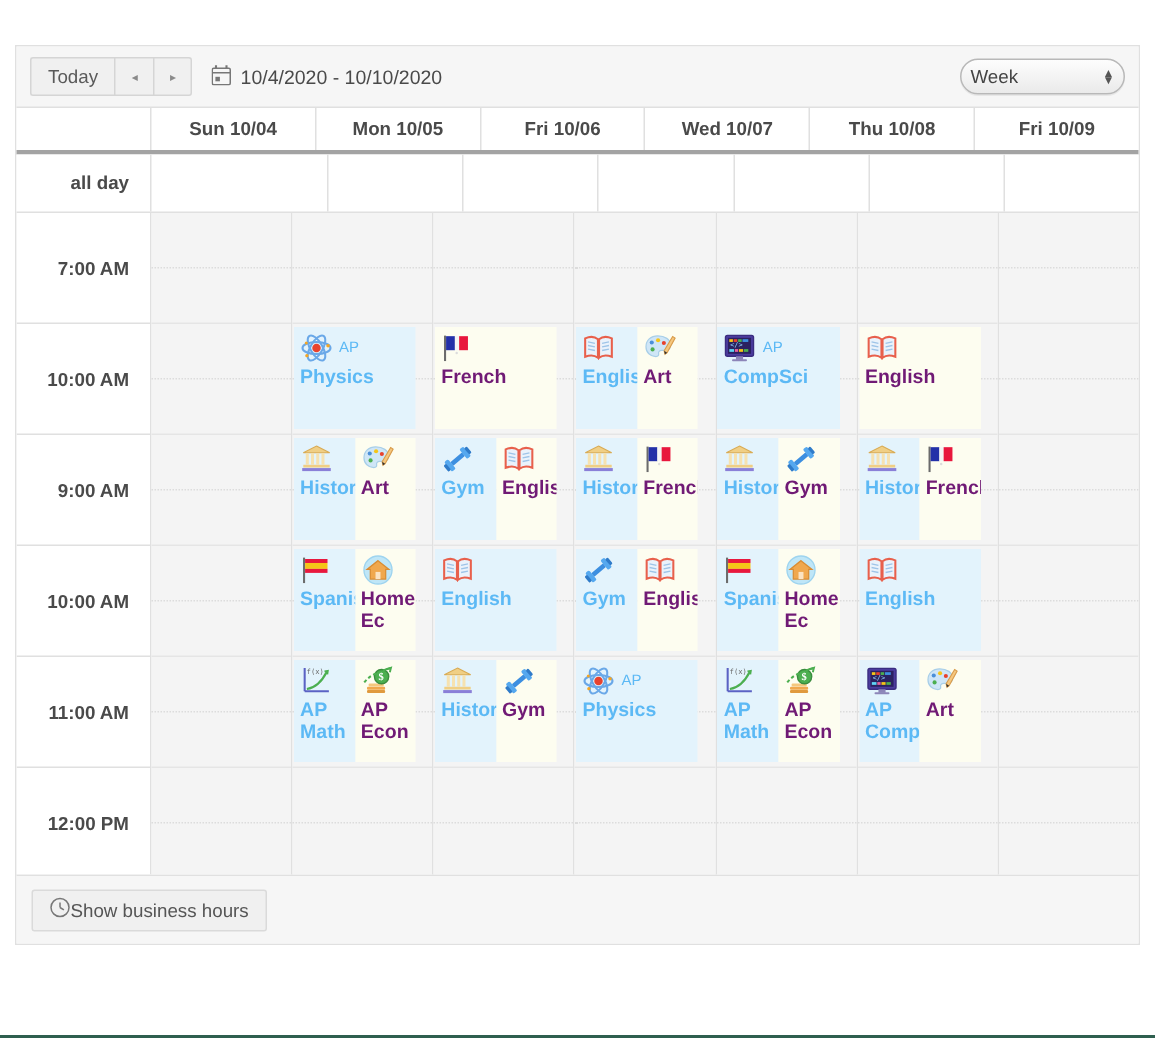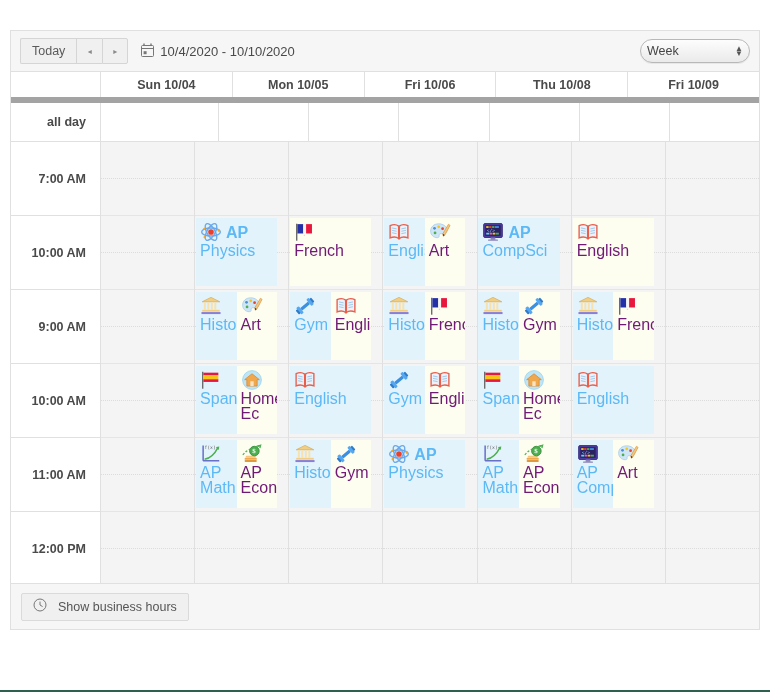--- a/index.html
+++ b/index.html
@@ -59,21 +59,21 @@
     font-size: 12.5px; color: #444;
     cursor: pointer;
     box-shadow: 0 1px 0 rgba(0,0,0,.06);
   }
   .stepper { margin-left: auto; display: flex; flex-direction: column;
              align-items: center; line-height: 5px; color: #555; font-size: 8px; }
 
   
   #head-row {
     display: flex; height: 31px; flex: 0 0 31px;
-    border-bottom: 6px solid #a3a3a3;
+    border-bottom: 3px solid #a3a3a3;
     background: #ffffff;
   }
   .time-gutter { flex: 0 0 90px; border-right: 1px solid #e0e0e0; }
   .day-head {
     flex: 1 1 0; min-width: 0;
     border-right: 1px solid #e0e0e0;
     display: flex; align-items: center; justify-content: center;
     font-size: 12.5px; font-weight: bold; color: #4a4a4a;
   }
   .day-head:last-child { border-right: none; }
@@ -137,41 +137,41 @@
   .event.cream { background: #fdfdf0; }
   .event.cream .ev-title { color: #701a75; }
   .ev-ico {
     display: inline-block; vertical-align: middle;
     width: 22px; height: 22px;
     margin-right: 4px;
   }
   .ev-ico svg { display: block; width: 22px; height: 22px; }
   .ev-head { white-space: nowrap; height: 22px; }
   .ev-pre {
-    font-size: 16px; font-weight: bold;
+    font-size: 10px; font-weight: normal;
     vertical-align: middle;
   }
   .event.blue .ev-pre { color: #5cb9f5; }
   .ev-title {
-    font-size: 16px; font-weight: normal;
+    font-size: 13px; font-weight: bold;
     white-space: nowrap;
   }
   .ev-title.wrap { white-space: normal; }
 
   
   #footer {
     height: 46px; flex: 0 0 46px;
     background: #f6f6f6;
     border-top: 1px solid #e0e0e0;
     display: flex; align-items: center; padding-left: 10px;
   }
   #business-hours-btn {
     height: 28px; padding: 0 11px;
     background: #f0f0f0; border: 1px solid #dadada; border-radius: 2px;
-    display: flex; align-items: center; gap: 11px;
+    display: flex; align-items: center; gap: 0;
     font-size: 12.5px; color: #555; cursor: pointer;
   }
 </style>
 </head>
 <body>
 
 <div id="bottom-rule"></div>
 
 <div id="scheduler">
 
@@ -212,20 +212,23 @@
     <div class="time-gutter"></div>
     <div id="day-heads-host" style="display:flex;flex:1 1 auto;min-width:0;">
         <div class="day-head">
           <span>Sun 10/04</span>
         </div>
         <div class="day-head">
           <span>Mon 10/05</span>
         </div>
         <div class="day-head">
           <span>Fri 10/06</span>
+        </div>
+        <div class="day-head">
+          <span>Wed 10/07</span>
         </div>
         <div class="day-head">
           <span>Thu 10/08</span>
         </div>
         <div class="day-head">
           <span>Fri 10/09</span>
         </div>
       </div>
   </div>
 

